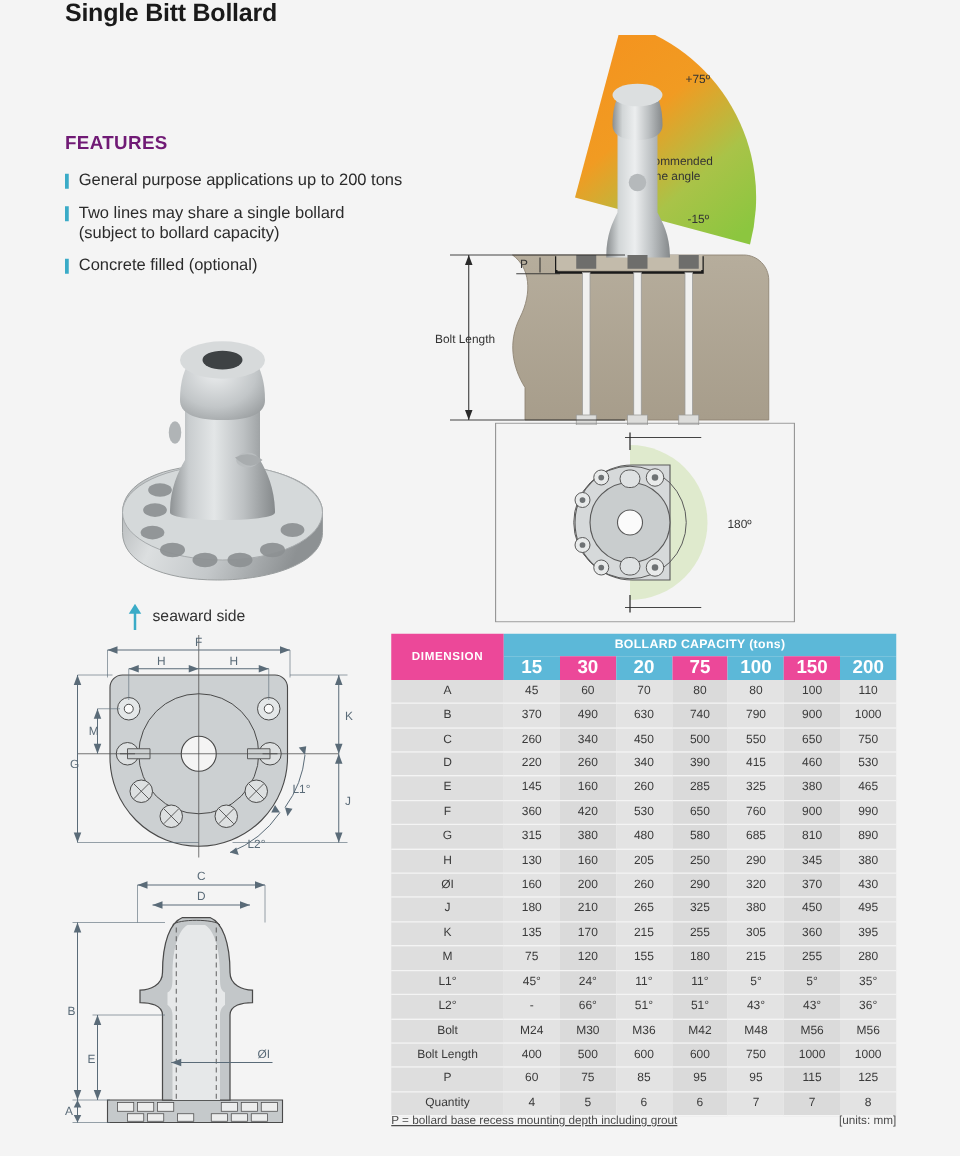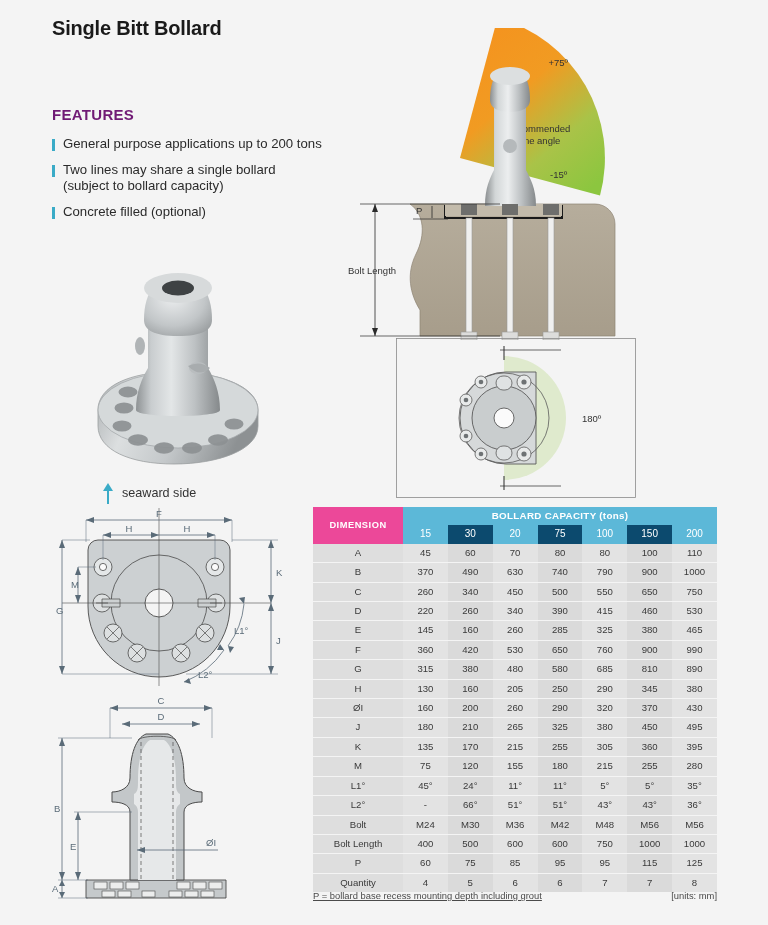--- a/index.html
+++ b/index.html
@@ -8,21 +8,21 @@
     background:#f4f4f4;
     font-family:"Liberation Sans", sans-serif;
     color:#231f20;
     position:relative;
     overflow:hidden;
   }
   .page{position:absolute;inset:0;}
 
   
   #title{
-    position:absolute;left:52px;top:17px;
+    position:absolute;left:52px;top:0;
     font-size:20px;font-weight:bold;letter-spacing:-0.2px;
     color:#1a1a1a;
   }
 
   
   #features-head{
     position:absolute;left:52px;top:106px;
     font-size:15px;font-weight:bold;letter-spacing:0.3px;color:#701a75;
   }
   #features-list{
@@ -70,23 +70,23 @@
   col.cap{width:44.857px;}
 
   th.dimension{
     background:#ec4899;color:#fff;font-size:9.3px;font-weight:bold;
     letter-spacing:0.5px;
   }
   th.captitle{
     background:#5cb8d8;color:#fff;font-weight:bold;font-size:9.8px;
     letter-spacing:0.3px;
   }
-  th.capnum{color:#fff;font-weight:normal;font-size:10px;}
+  th.capnum{color:#fff;font-weight:bold;font-size:15px;}
   th.capnum.odd{background:#5cb8d8;}
-  th.capnum.even{background:#0c4a6e;}
+  th.capnum.even{background:#ec4899;}
 
   td.rowlab{background:#dedede;color:#3a3a3a;}
   td.val{color:#3a3a3a;}
   td.val.odd{background:#e3e3e3;}
   td.val.even{background:#dadada;}
   tr.sep td,tr.sep th{border-bottom:1px solid #f4f4f4;}
 
   #tbl-foot{
     position:absolute;left:313px;top:890px;width:404px;
     font-size:9.4px;color:#4a4a4a;text-decoration:underline;

